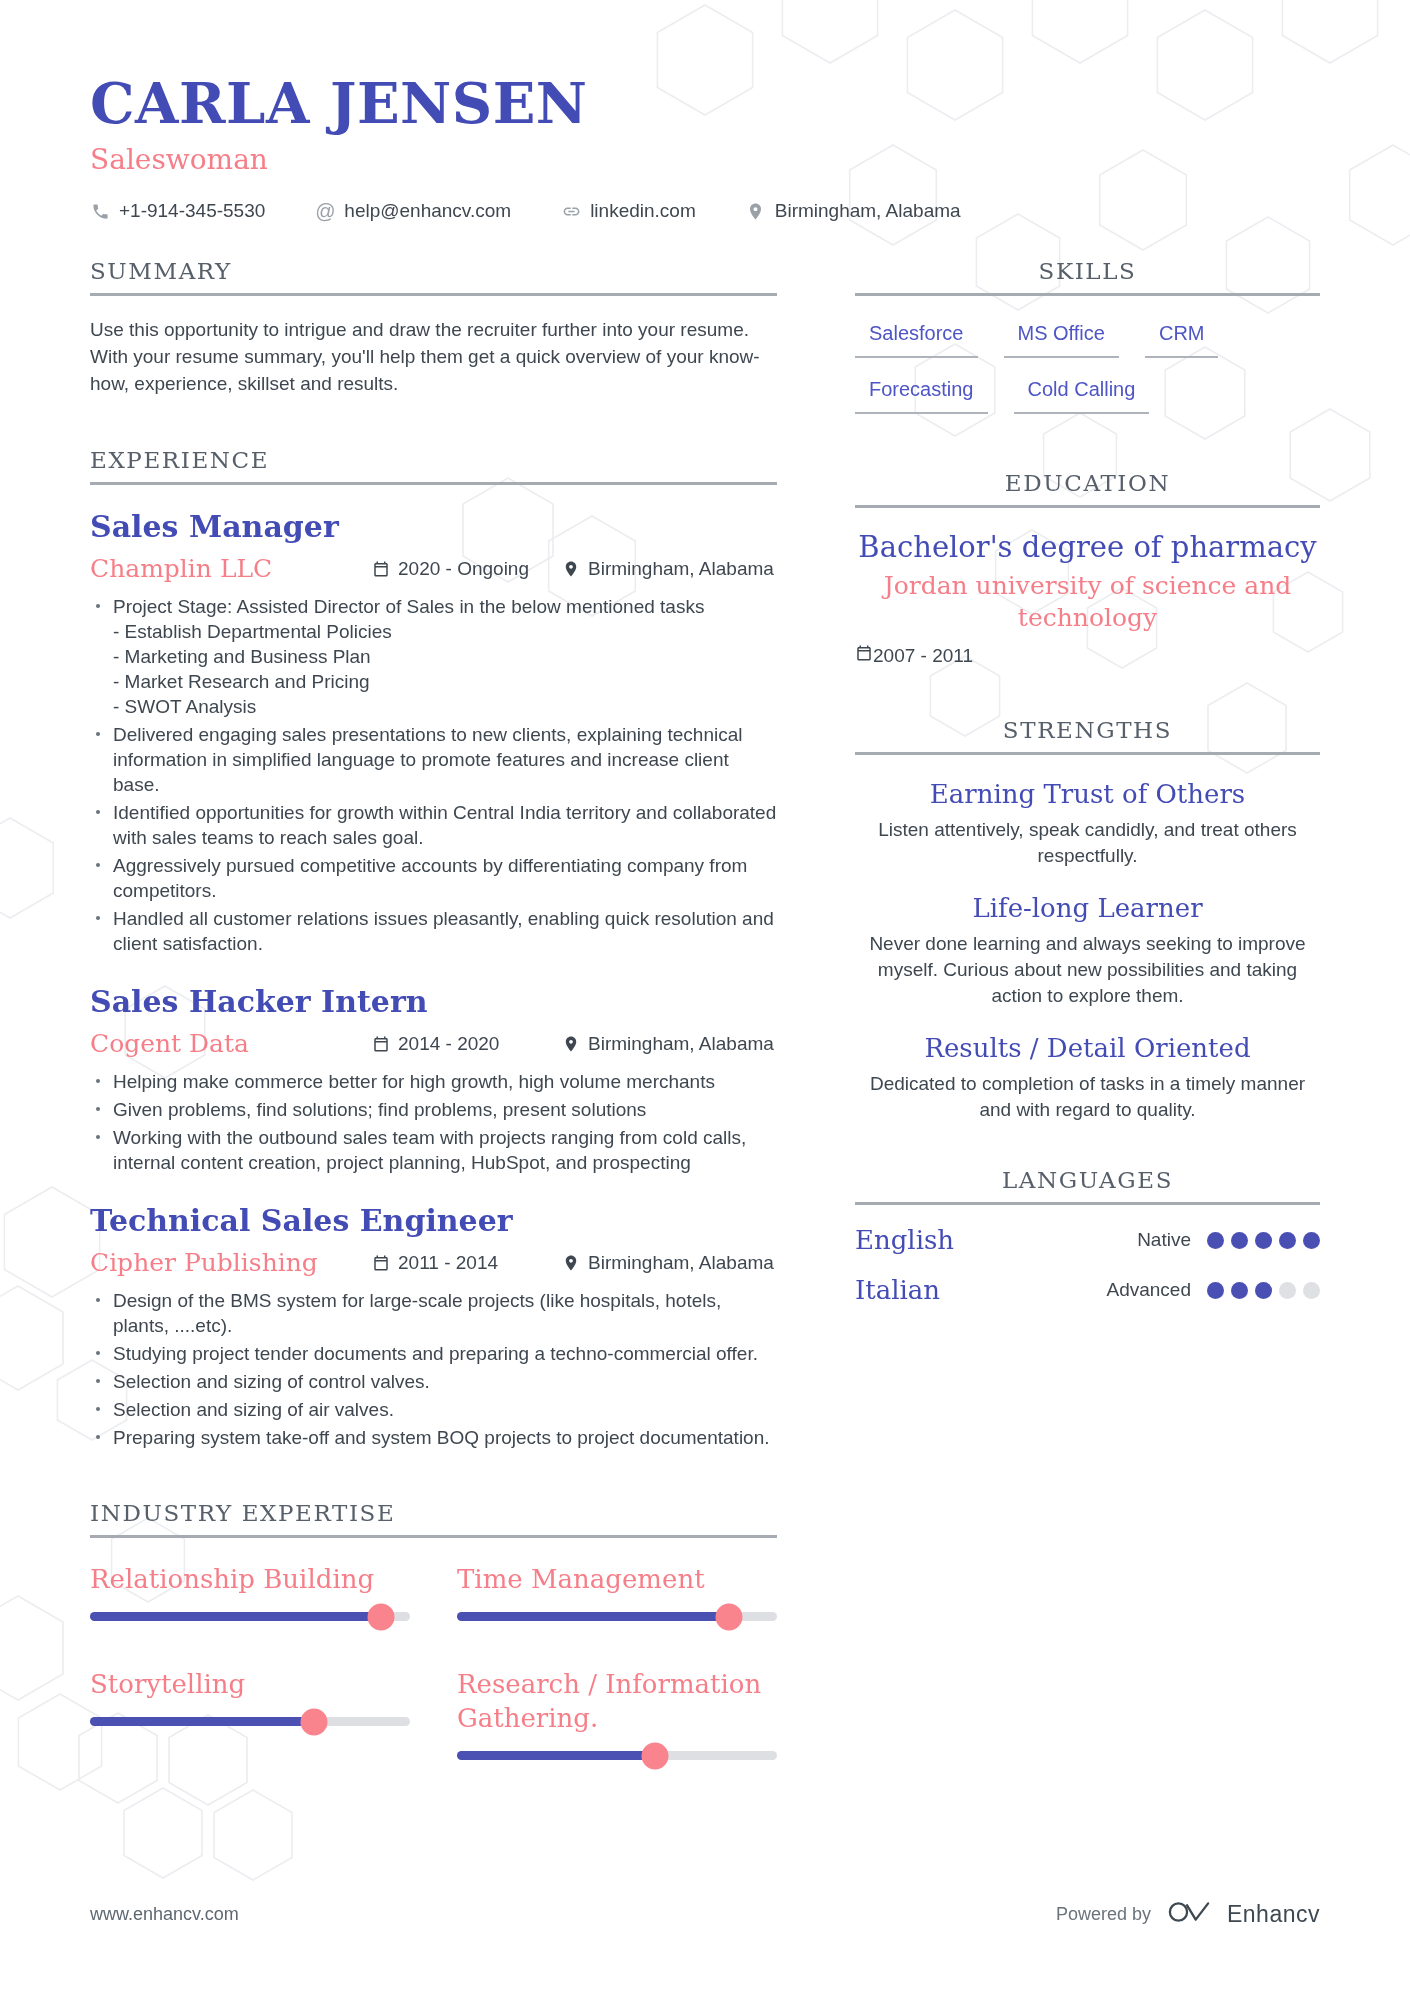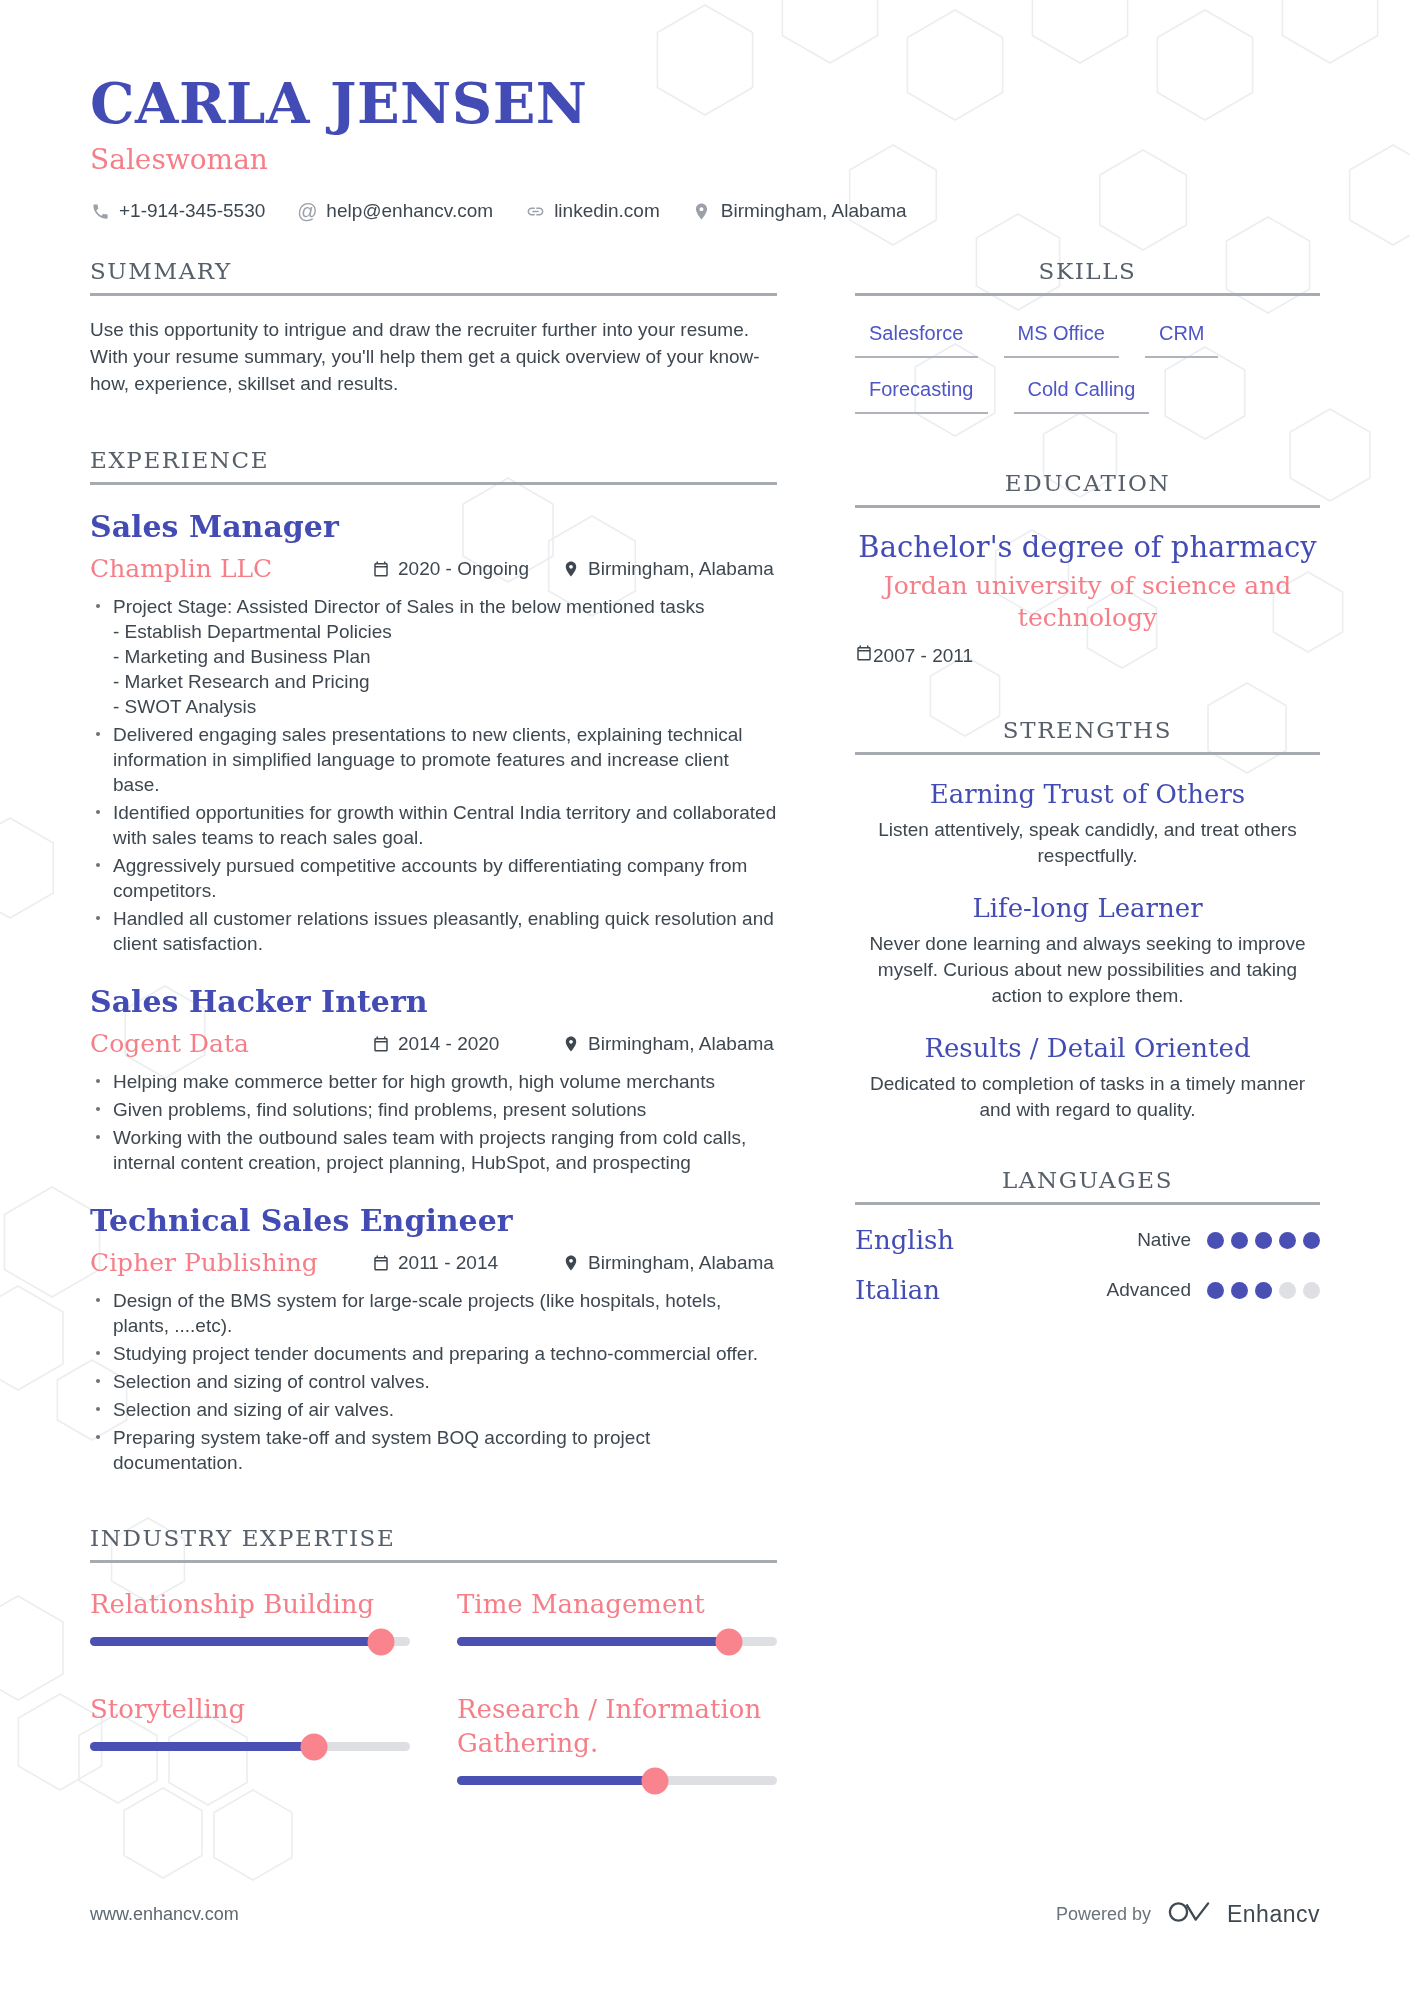--- a/index.html
+++ b/index.html
@@ -11,21 +11,21 @@
   html,body{background:#fff;}
   body{width:1410px;height:1995px;position:relative;overflow:hidden;
        font-family:"Liberation Sans",sans-serif;color:var(--slate);}
   .hex-bg{position:absolute;inset:0;z-index:0;pointer-events:none;}
   .page{position:relative;z-index:1;padding:72px 90px 0 90px;width:100%;height:100%;}
 
   
   .name{font-family:"DejaVu Serif",serif;font-weight:700;font-size:56px;line-height:62px;
         color:var(--indigo);letter-spacing:.5px;}
   .subtitle{font-family:"DejaVu Serif",serif;font-size:28px;line-height:36px;color:var(--salmon);margin-top:8px;}
-  .contacts{display:flex;gap:32px;margin-top:22px;align-items:center;font-size:19px;color:var(--slate);}
+  .contacts{display:flex;gap:50px;margin-top:22px;align-items:center;font-size:19px;color:var(--slate);}
   .contact{display:flex;align-items:center;gap:9px;}
   .contact .ic{width:20px;height:20px;display:inline-flex;align-items:center;justify-content:center;color:var(--icon-gray);}
   .contact .ic svg{width:19px;height:19px;fill:var(--icon-gray);}
   .at-glyph{font-size:20px;color:var(--icon-gray);line-height:1;}
 
   
   .columns{display:flex;gap:78px;margin-top:36px;}
   .col-left{width:687px;flex:none;}
   .col-right{width:465px;flex:none;text-align:center;}
 
@@ -286,21 +286,21 @@
                 <li>
                   <div class="b-text">Studying project tender documents and preparing a techno-commercial offer.</div>
                 </li>
                 <li>
                   <div class="b-text">Selection and sizing of control valves.</div>
                 </li>
                 <li>
                   <div class="b-text">Selection and sizing of air valves.</div>
                 </li>
                 <li>
-                  <div class="b-text">Preparing system take-off and system BOQ according to project documentation.</div>
+                  <div class="b-text">Preparing system take-off and system BOQ projects to project documentation.</div>
                 </li>
               </ul>
             </div>
           </div>
       </section>
 
       <section class="sec-block">
         <h2 class="sec">INDUSTRY EXPERTISE</h2>
         <div class="slider-grid" id="sliders">
             <div class="slider-cell">

